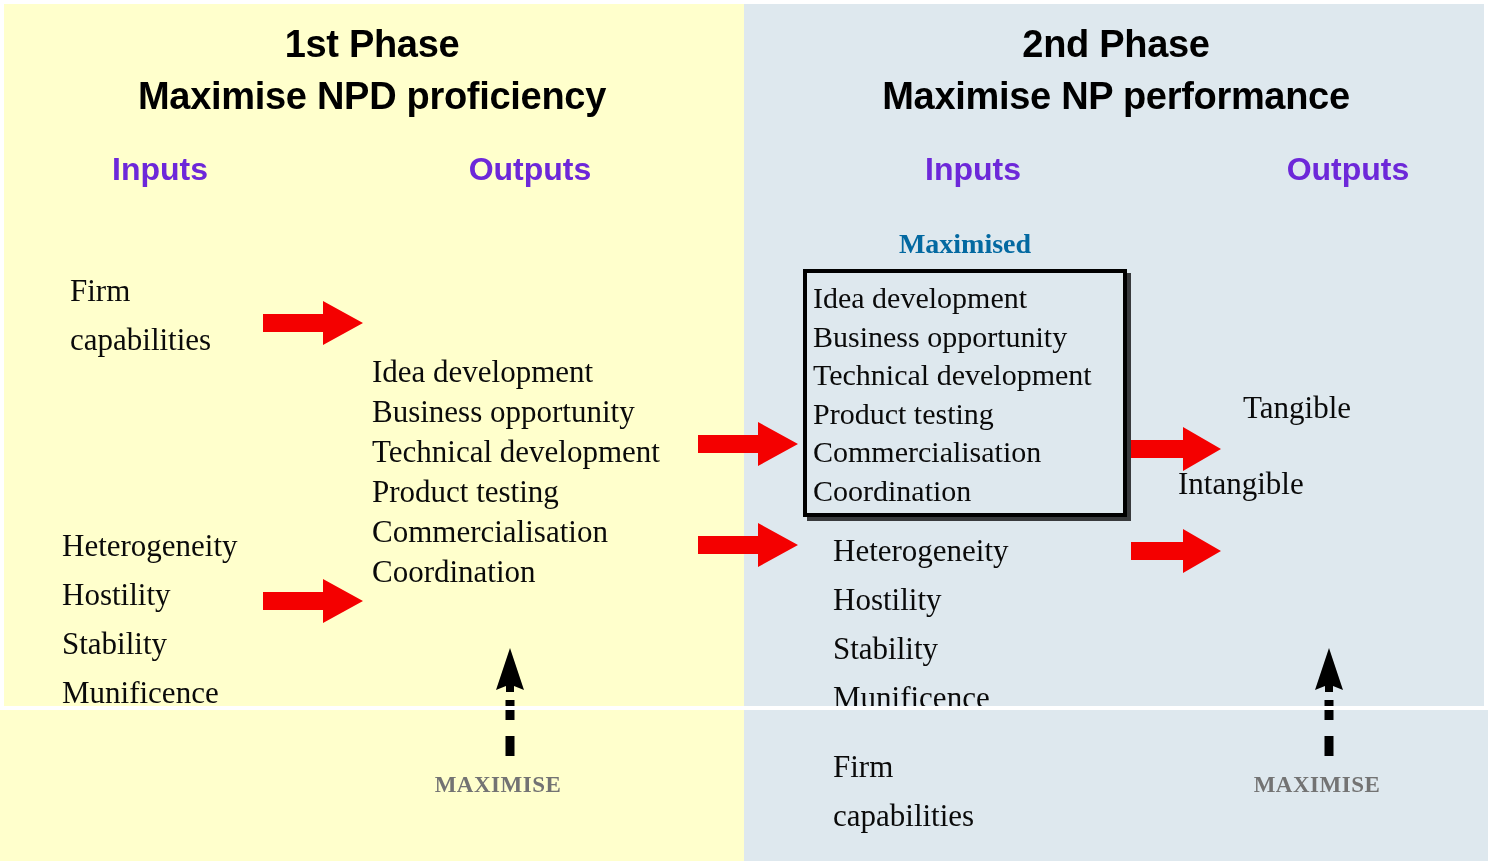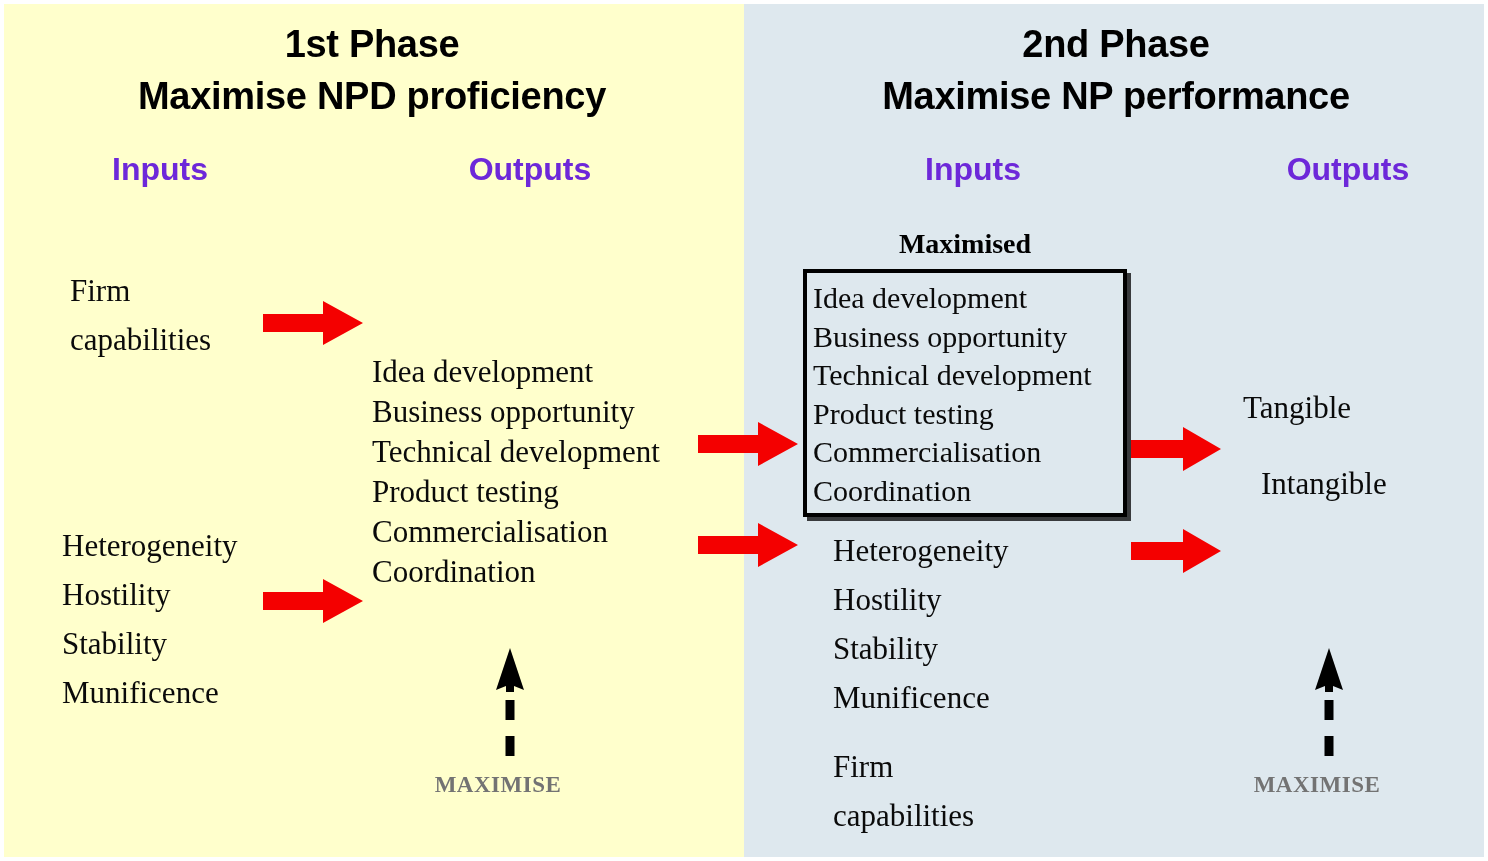--- a/index.html
+++ b/index.html
@@ -8,21 +8,21 @@
   html, body {
     width: 1488px;
     height: 861px;
     overflow: hidden;
     background: #ffffff;
   }
 
   #diagram {
     position: relative;
     width: 1488px;
-    height: 861px;
+    height: 710px;
     font-family: "Liberation Serif", "DejaVu Serif", serif;
   }
 
   
   .panel {
     position: absolute;
     top: 0;
     height: 861px;
   }
   #panel-left  { left: 0px;   width: 744px; background: #FFFFCC; }
@@ -84,34 +84,34 @@
   .text-block.loose { line-height: 49px; }
 
   #firm-left          { left: 70px;  top: 266px; }
   #env-left           { left: 62px;  top: 521px; }
   #npd-out-left       { left: 372px; top: 352px; }
 
   #env-right          { left: 833px; top: 526px; line-height: 49px; }
   #firm-right         { left: 833px; top: 742px; line-height: 49px; }
 
   #out-right-tangible   { left: 1243px; top: 388px; }
-  #out-right-intangible { left: 1261px; top: 464px; }
+  #out-right-intangible { left: 1178px; top: 464px; }
   #out-right-indirect   { left: 1243px; top: 526px; line-height: 45px; }
 
   
   #maximised-label {
     position: absolute;
     left: 803px;
     top: 228px;
     width: 324px;
     text-align: center;
     font-family: "Liberation Serif", "DejaVu Serif", serif;
     font-weight: bold;
     font-size: 28px;
-    color: #000000;
+    color: #0369a1;
     z-index: 14;
   }
 
   #maximised-box {
     position: absolute;
     left: 803px;
     top: 269px;
     width: 324px;
     height: 248px;
     border: 4px solid #000000;

